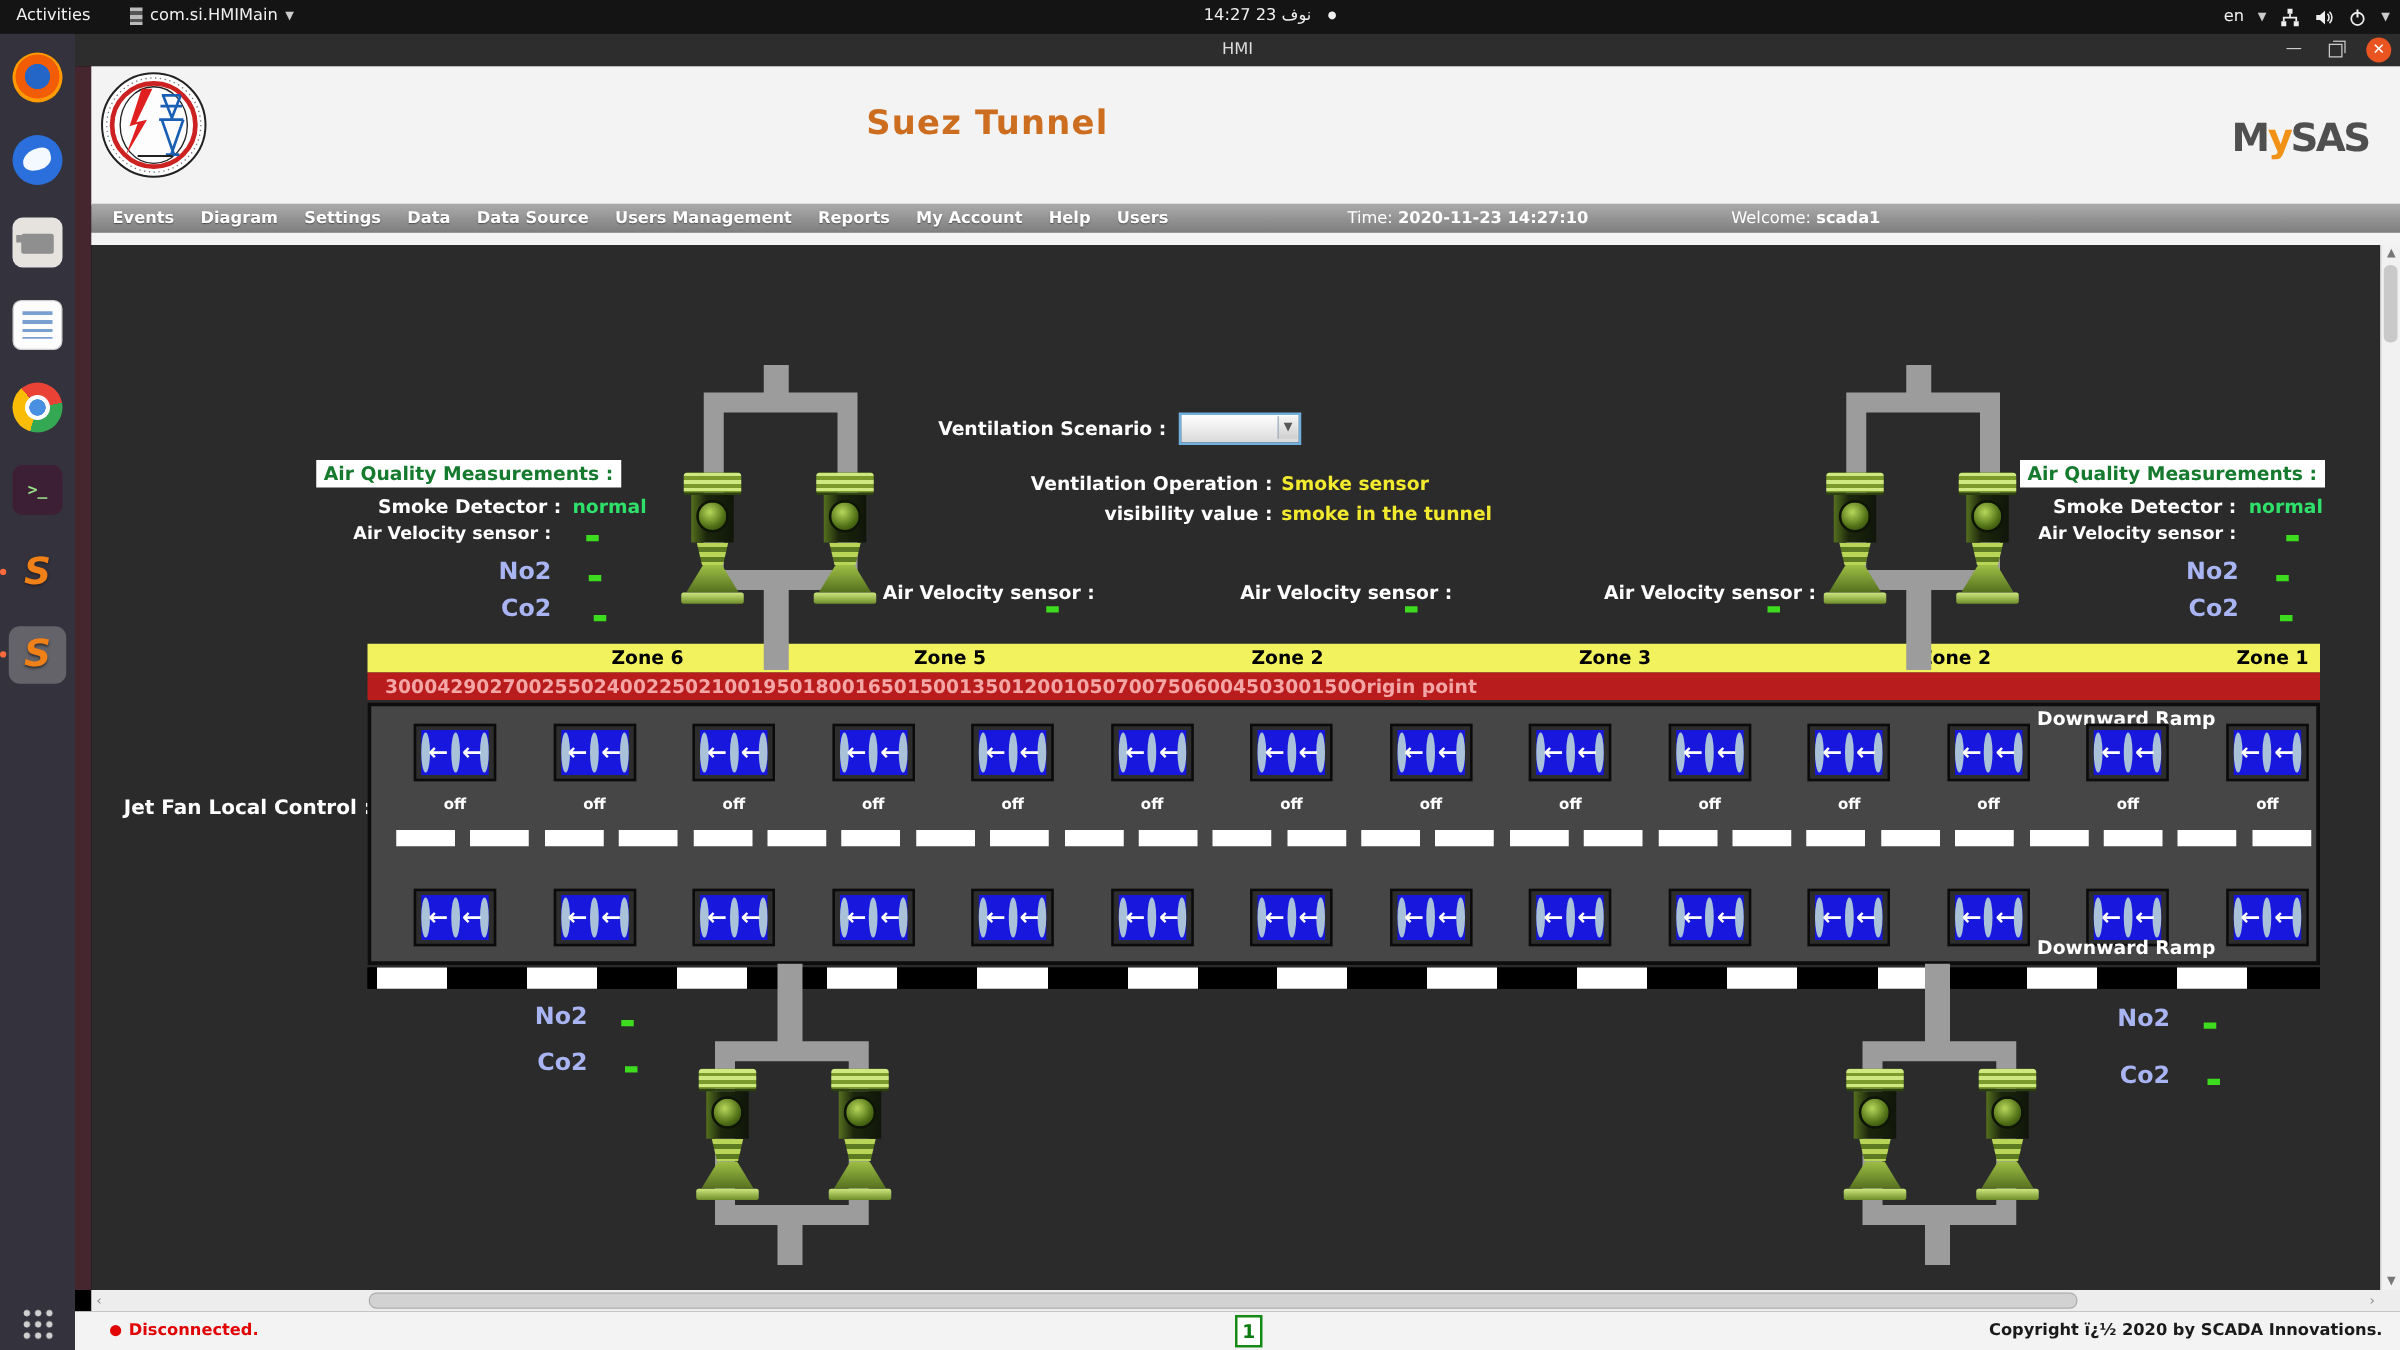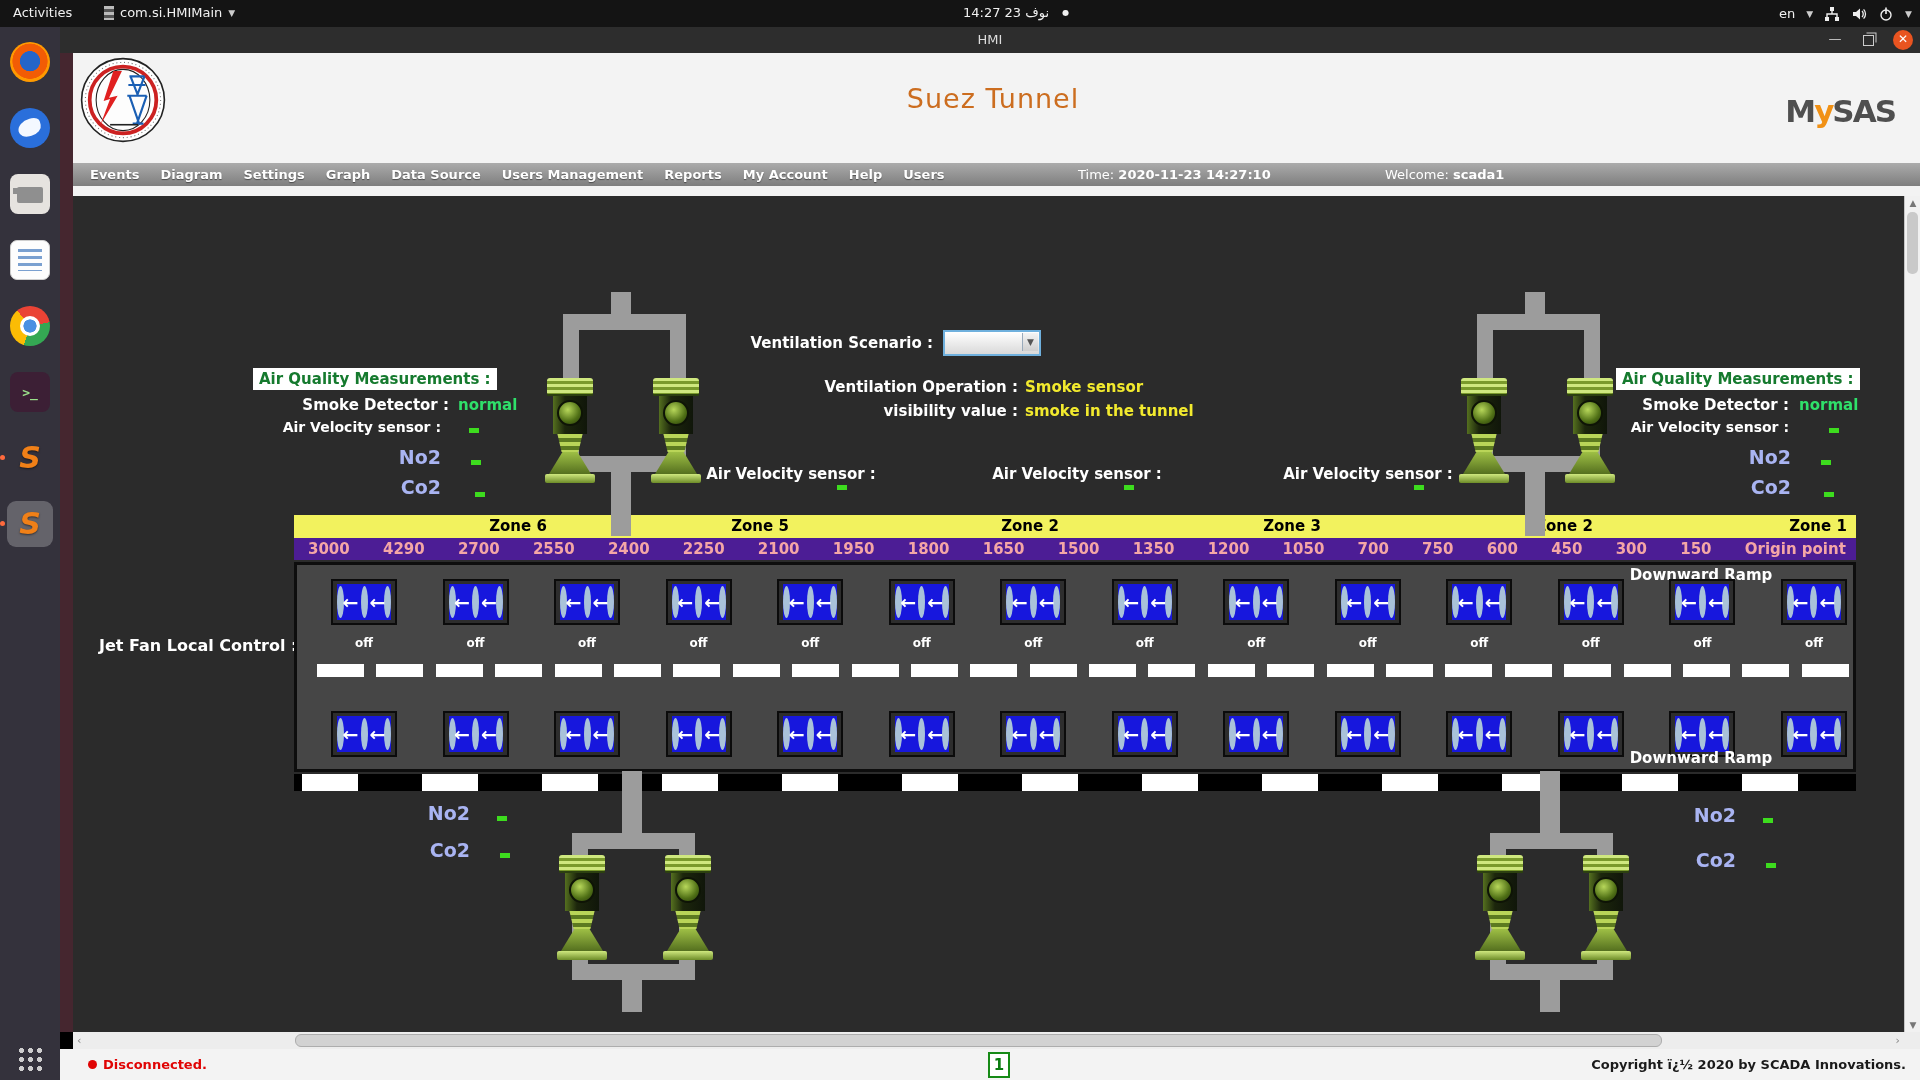--- a/index.html
+++ b/index.html
@@ -57,22 +57,22 @@
   #btn-max { position:absolute; right:46px; top:8px; width:9px; height:9px; border:1px solid #ccc;
     box-shadow:2px -2px 0 -0.5px #2d2d2d,3px -3px 0 -0.5px #ccc; }
   #btn-close { position:absolute; right:7px; top:3px; width:20px; height:20px; border-radius:50%;
     background:#e95420; color:#fff; font-size:12px; text-align:center; line-height:19px; font-weight:bold; }
   #edge-strip { position:absolute; left:60px; top:53px; width:13px; height:979px; background:#45262f; }
 
   
   #header { position:absolute; left:73px; top:53px; width:1847px; height:110px; background:#f3f3f3;
     border-bottom:1px solid #d8d8d8; }
   #logo { position:absolute; left:7px; top:4px; }
-  #hdr-title { position:absolute; left:620px; top:30px; width:600px; text-align:center;
-    font-size:27px; font-weight:normal; color:#cc6d1f; letter-spacing:1px; }
+  #hdr-title { position:absolute; left:620px; top:30px; width:600px; text-align:left;
+    font-size:27px; font-weight:bold; color:#cc6d1f; letter-spacing:1px; }
   #brand { position:absolute; right:25px; top:40px; font-weight:900; font-size:31px; letter-spacing:-2px;
     color:#4f4f4f; }
   #brand .y { color:#f19115; }
 
   
   #menubar { position:absolute; left:73px; top:163px; width:1847px; height:23px;
     background:linear-gradient(#ababab,#7e7e7e); color:#fff; font-size:13px; font-weight:bold; }
   #menu-items { position:absolute; left:17px; top:0; height:23px; display:flex; gap:21px; align-items:center; }
   .mi { text-shadow:0 1px 1px rgba(0,0,0,.45); white-space:nowrap; }
   #menu-time { position:absolute; left:1005px; top:4px; font-weight:normal; }
@@ -111,22 +111,22 @@
   #aqL-co2 { left:268px; top:280px; width:100px; text-align:right; }
   #aqR-smoke { left:1490px; top:200px; width:226px; } #aqR-smokeval { left:1726px; top:200px; }
   #aqR-vel { left:1498px; top:223px; width:218px; font-size:14px; }
   #aqR-no2 { left:1618px; top:250px; width:100px; text-align:right; }
   #aqR-co2 { left:1618px; top:280px; width:100px; text-align:right; }
   .mvl { position:absolute; top:269px; width:200px; text-align:center; font-weight:bold; font-size:15px; }
   .gdash { position:absolute; width:10px; height:5px; background:#3ddc1e; z-index:4; }
 
   #zonebar { position:absolute; left:221px; top:319px; width:1562px; height:23px; background:#f2f25e; z-index:1; }
   .zl { position:absolute; top:2px; width:120px; text-align:center; color:#000; font-weight:bold; font-size:15px; }
-  #chainage { position:absolute; left:221px; top:342px; width:1562px; height:22px; background:#4c1d95;
-    display:flex; justify-content:space-between; align-items:center; padding:0 10px 0 14px; width:1538px; z-index:1; }
+  #chainage { position:absolute; left:221px; top:342px; width:1562px; height:22px; background:#b91c1c;
+    display:flex; align-items:center; padding:0 10px 0 14px; width:1538px; z-index:1; }
   .ch { color:#f4a6a6; font-weight:bold; font-size:15px; white-space:nowrap; }
 
   #tunnel { position:absolute; left:221px; top:366px; width:1562px; height:210px; background:#464646;
     border:3px solid #0d0d0d; box-sizing:border-box; z-index:1; }
   .ramp { position:absolute; left:1294px; width:220px; text-align:center; font-weight:bold; font-size:15px; }
   #ramp-top { top:1px; }
   #ramp-bottom { top:184px; }
   .fan-row { position:absolute; left:0; right:0; display:flex; justify-content:space-between;
     padding:0 6px 0 34px; }
   #fan-row-top { top:14px; }
@@ -301,21 +301,21 @@
   </svg>
   <div id="hdr-title">Suez Tunnel</div>
   <div id="brand"><span>M</span><span class="y">y</span><span>SAS</span></div>
 </div>
 
 <div id="menubar">
   <div id="menu-items">
       <span class="mi">Events</span>
       <span class="mi">Diagram</span>
       <span class="mi">Settings</span>
-      <span class="mi">Graph</span>
+      <span class="mi">Data</span>
       <span class="mi">Data Source</span>
       <span class="mi">Users Management</span>
       <span class="mi">Reports</span>
       <span class="mi">My Account</span>
       <span class="mi">Help</span>
       <span class="mi">Users</span>
     </div>
   <div id="menu-time">
     <span>Time:</span> <b>2020-11-23 14:27:10</b>
   </div>

